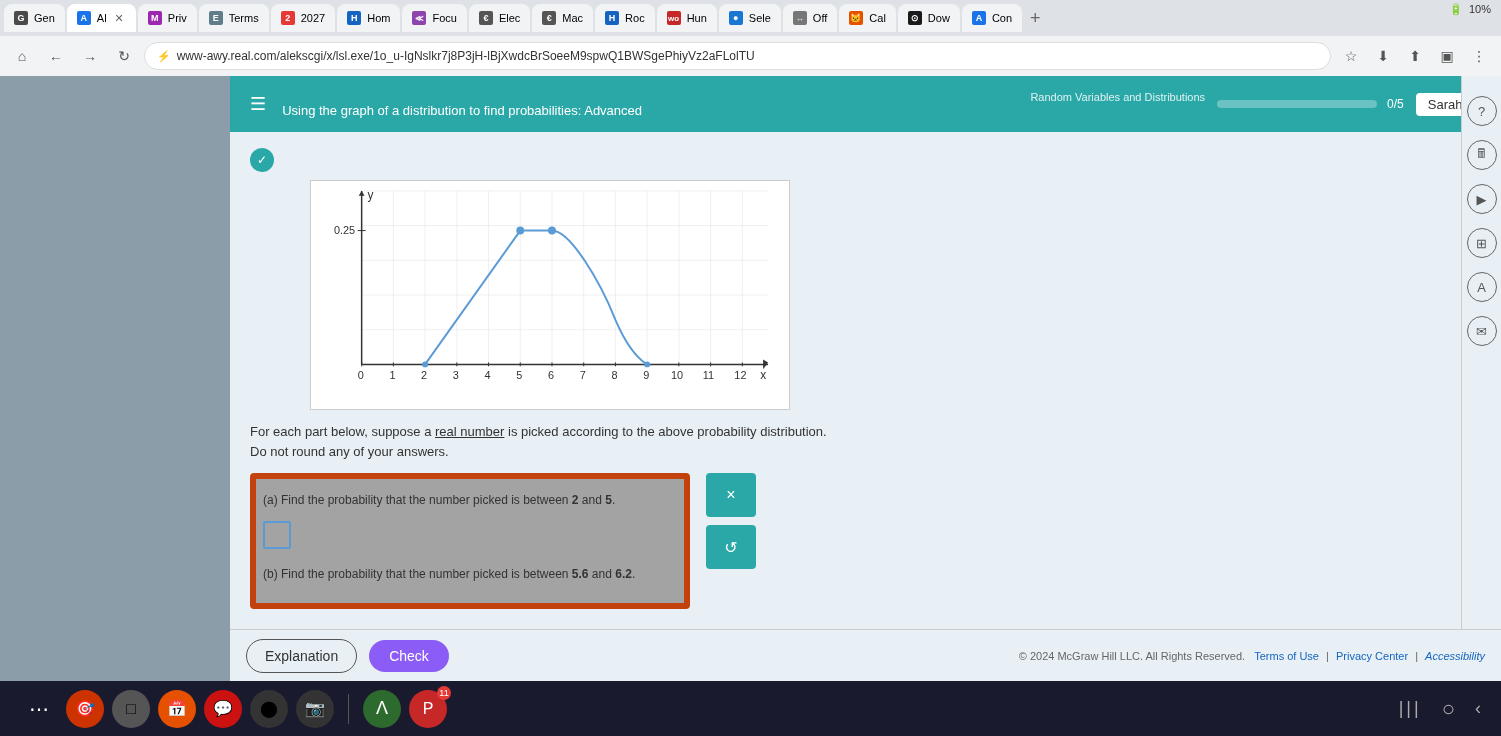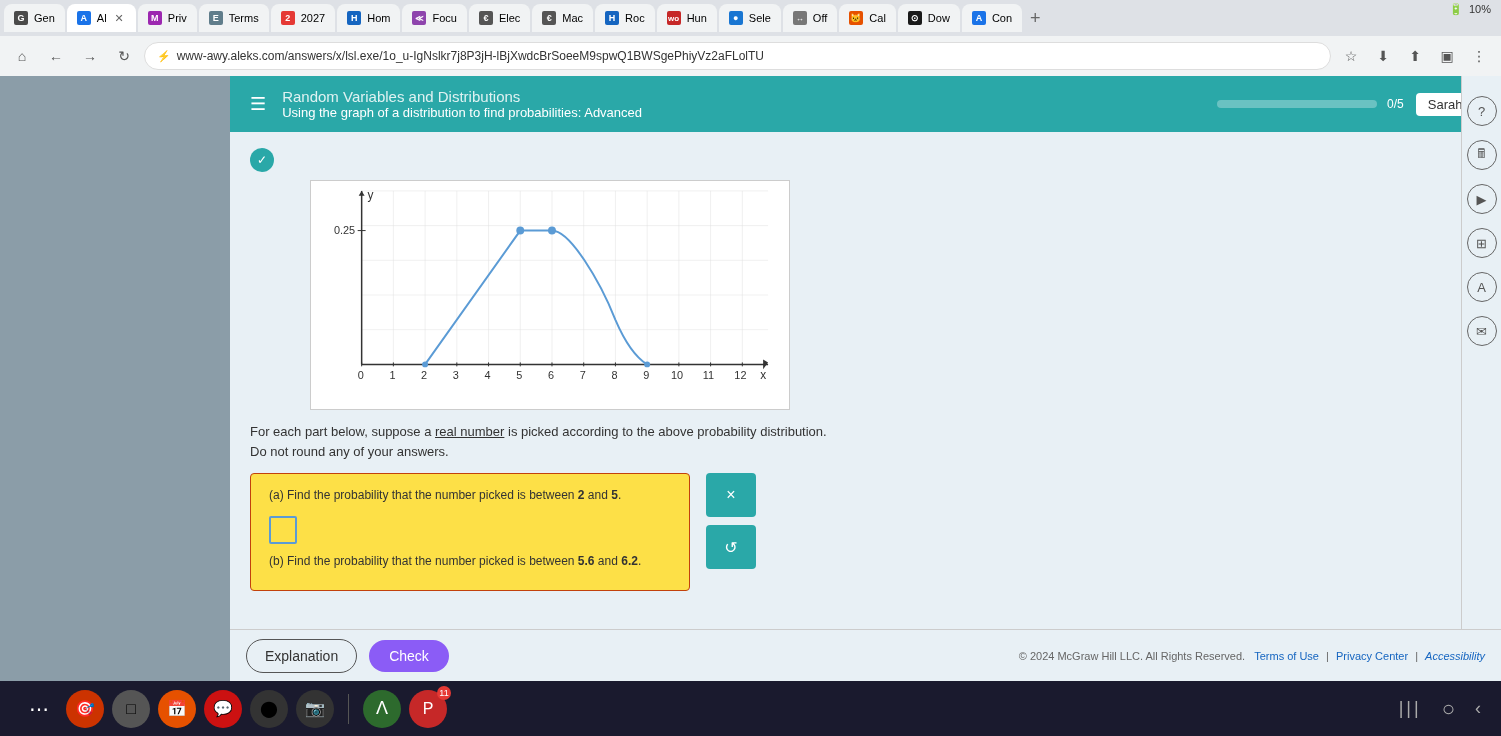--- a/index.html
+++ b/index.html
@@ -149,22 +149,23 @@
       font-size: 18px;
       cursor: pointer;
       padding: 4px;
     }
 
     .topic-info {
       flex: 1;
     }
 
     .topic-category {
-      font-size: 15px;
+      font-size: 11px;
       color: rgba(255,255,255,0.85);
+      text-align: right;
     }
 
     .topic-title {
       font-size: 13px;
       color: white;
       font-weight: 500;
     }
 
     .progress-section {
       display: flex;
@@ -238,24 +239,24 @@
 
     
     .answer-section {
       display: flex;
       gap: 16px;
       align-items: flex-start;
       margin-top: 12px;
     }
 
     .answer-box {
-      background: #fde047;
-      border: 1px solid #c2410c;
+      background: #a3a3a3;
+      border: 6px solid #c2410c;
       border-radius: 4px;
-      padding: 12px 18px;
+      padding: 12px 7px;
       flex: 1;
       max-width: 440px;
     }
 
     .answer-part {
       font-size: 12px;
       color: #333;
       margin-bottom: 8px;
       line-height: 1.5;
     }
@@ -508,21 +509,21 @@
   <span class="tab-add">+</span>
 </div>
 
 <div class="nav-bar">
   <button class="nav-btn">⌂</button>
   <button class="nav-btn">←</button>
   <button class="nav-btn">→</button>
   <button class="nav-btn">↻</button>
   <div class="url-bar">
     <span class="url-lock">⚡</span>
-    <span class="url-text">www-awy.aleks.com/answers/x/lsl.exe/1o_u-IgNslkr7j8P3jH-lBjXwdcBrSoeeM9spwQ1BWSgePhiyVz2aFLolTU</span>
+    <span class="url-text">www-awy.real.com/alekscgi/x/lsl.exe/1o_u-IgNslkr7j8P3jH-lBjXwdcBrSoeeM9spwQ1BWSgePhiyVz2aFLolTU</span>
   </div>
   <div class="nav-icons">
     <button class="nav-icon-btn">☆</button>
     <button class="nav-icon-btn">⬇</button>
     <button class="nav-icon-btn">⬆</button>
     <button class="nav-icon-btn">▣</button>
     <button class="nav-icon-btn">⋮</button>
   </div>
 </div>
 
@@ -641,21 +642,21 @@
     </p>
 
     <div class="answer-section">
       <div class="answer-box">
         <div class="answer-part">
           (a) Find the probability that the number picked is between <strong>2</strong> and <strong>5</strong>.
         </div>
         <div>
           <span class="input-field-container"></span>
         </div>
-        <div class="answer-part" style="margin-top:0;">
+        <div class="answer-part" style="margin-top:8px;">
           (b) Find the probability that the number picked is between <strong>5.6</strong> and <strong>6.2</strong>.
         </div>
       </div>
       <div class="action-btns">
         <button class="btn-x">
           <span>×</span>
         </button>
         <button class="btn-undo">
           <span>↺</span>
         </button>

